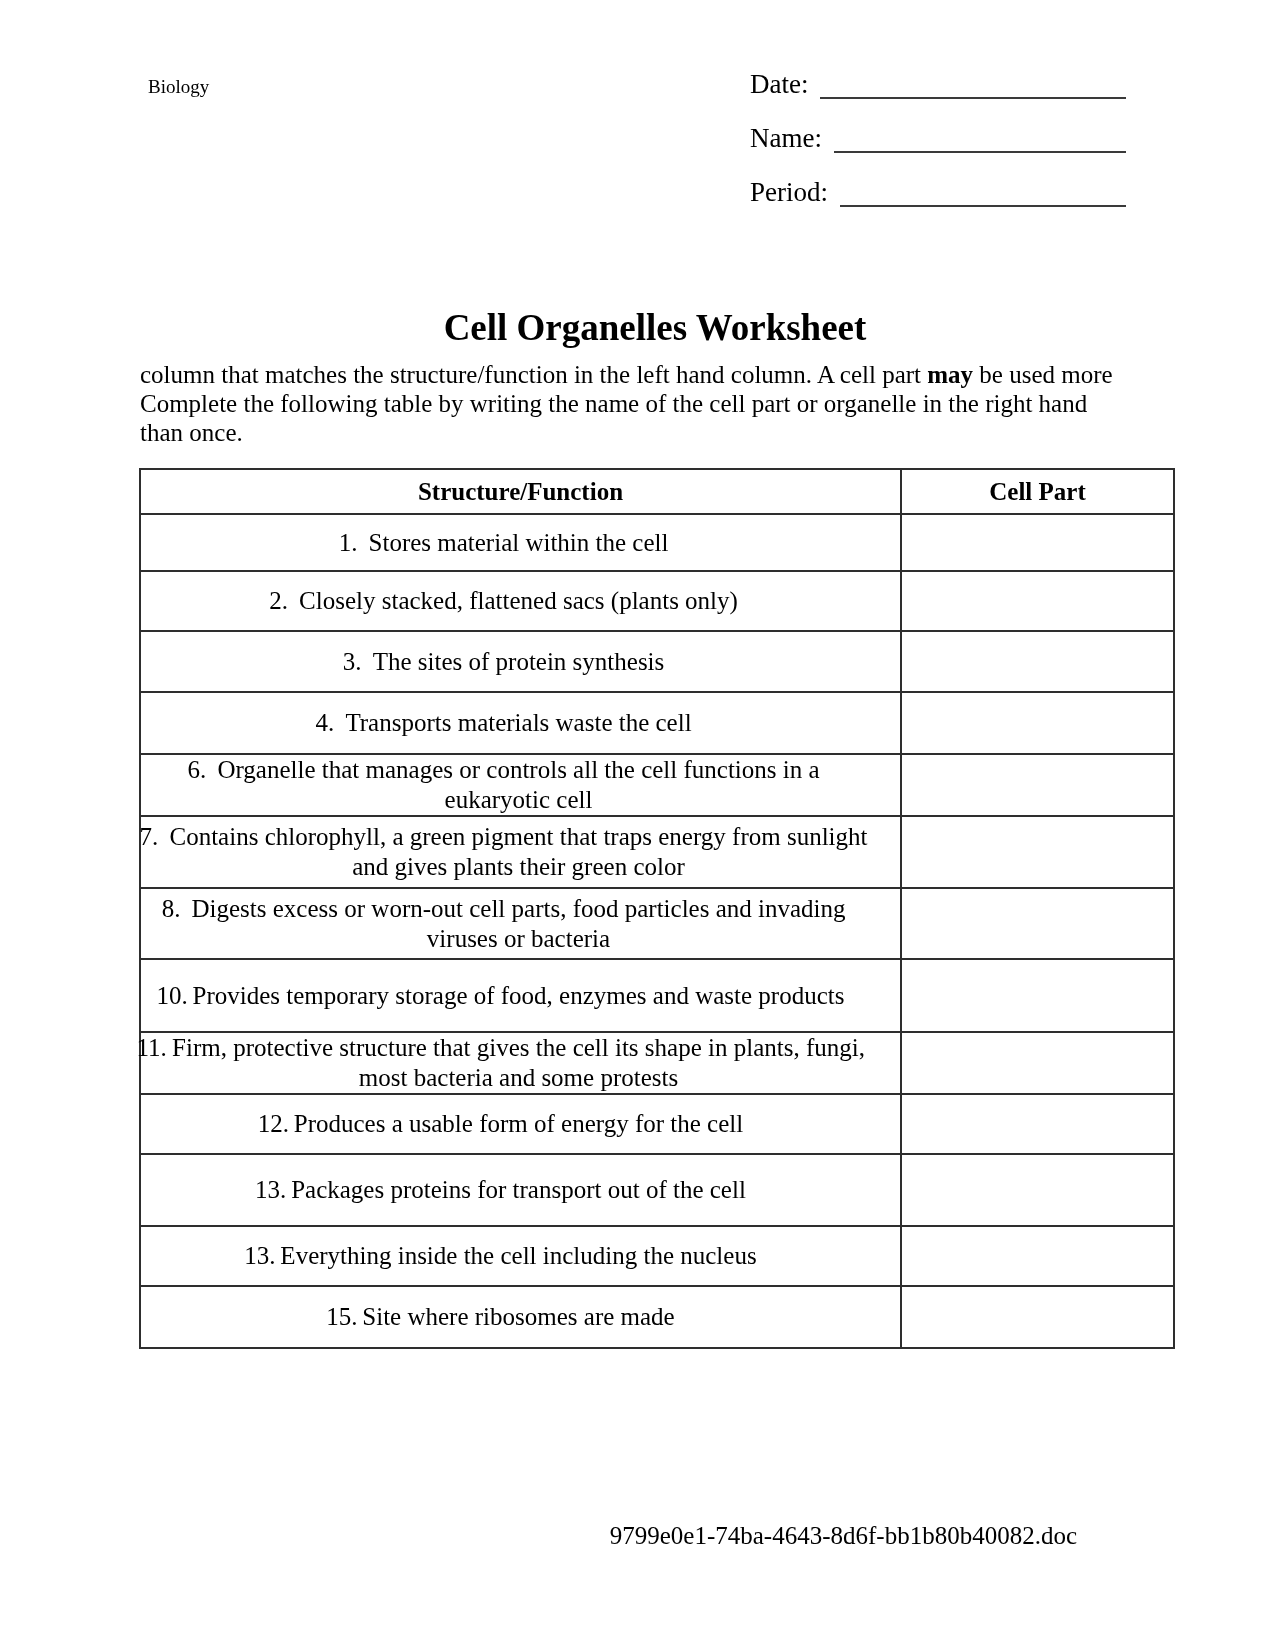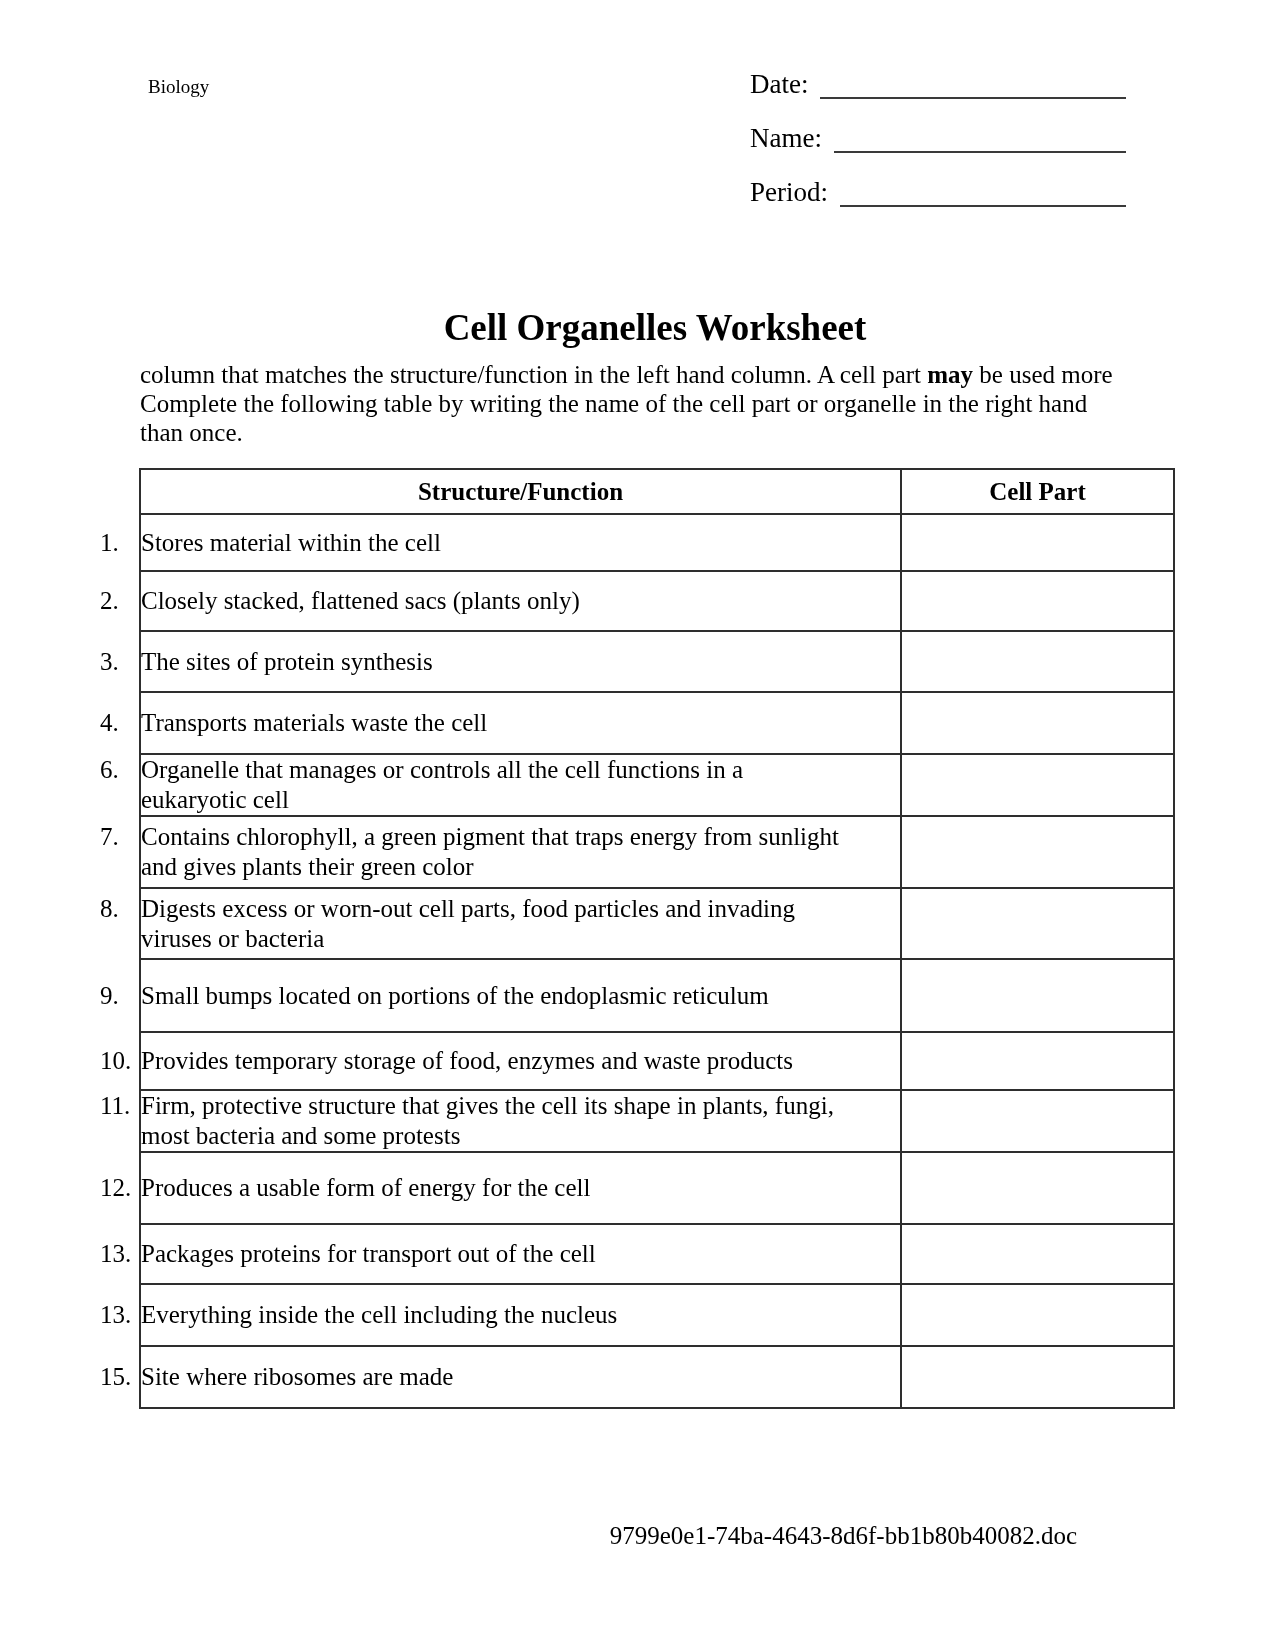--- a/index.html
+++ b/index.html
@@ -103,20 +103,21 @@
   .ws-table tbody tr:nth-child(5)  { height: 62px; }
   .ws-table tbody tr:nth-child(6)  { height: 72px; }
   .ws-table tbody tr:nth-child(7)  { height: 71px; }
   .ws-table tbody tr:nth-child(8)  { height: 73px; }
   .ws-table tbody tr:nth-child(9)  { height: 58px; }
   .ws-table tbody tr:nth-child(11) { height: 72px; margin-top: 34px; }
   .ws-table tbody tr:nth-child(13) { height: 62px; }
   .ws-table tbody tr:nth-child(14) { height: 62px; }
   td.sf {
     padding-right: 4px;
+    text-align: center;
   }
   .num {
     display: inline-block;
     width: 41px;
     margin-left: -41px;
   }
   .sf-text { white-space: pre-line; }
 
   
   .footer-filename {
@@ -204,24 +205,20 @@
 and gives plants their green color</span></td>
       <td class="answer"></td>
     </tr>
 
     <tr>
       <td class="sf"><span class="num">8.</span><span class="sf-text">Digests excess or worn-out cell parts, food particles and invading
 viruses or bacteria</span></td>
       <td class="answer"></td>
     </tr>
 
-    <tr>
-      <td class="sf"><span class="num">9.</span><span class="sf-text">Small bumps located on portions of the endoplasmic reticulum</span></td>
-      <td class="answer"></td>
-    </tr>
 
     <tr>
       <td class="sf"><span class="num">10.</span><span class="sf-text">Provides temporary storage of food, enzymes and waste products</span></td>
       <td class="answer"></td>
     </tr>
 
     <tr>
       <td class="sf"><span class="num">11.</span><span class="sf-text">Firm, protective structure that gives the cell its shape in plants, fungi,
 most bacteria and some protests</span></td>
       <td class="answer"></td>

